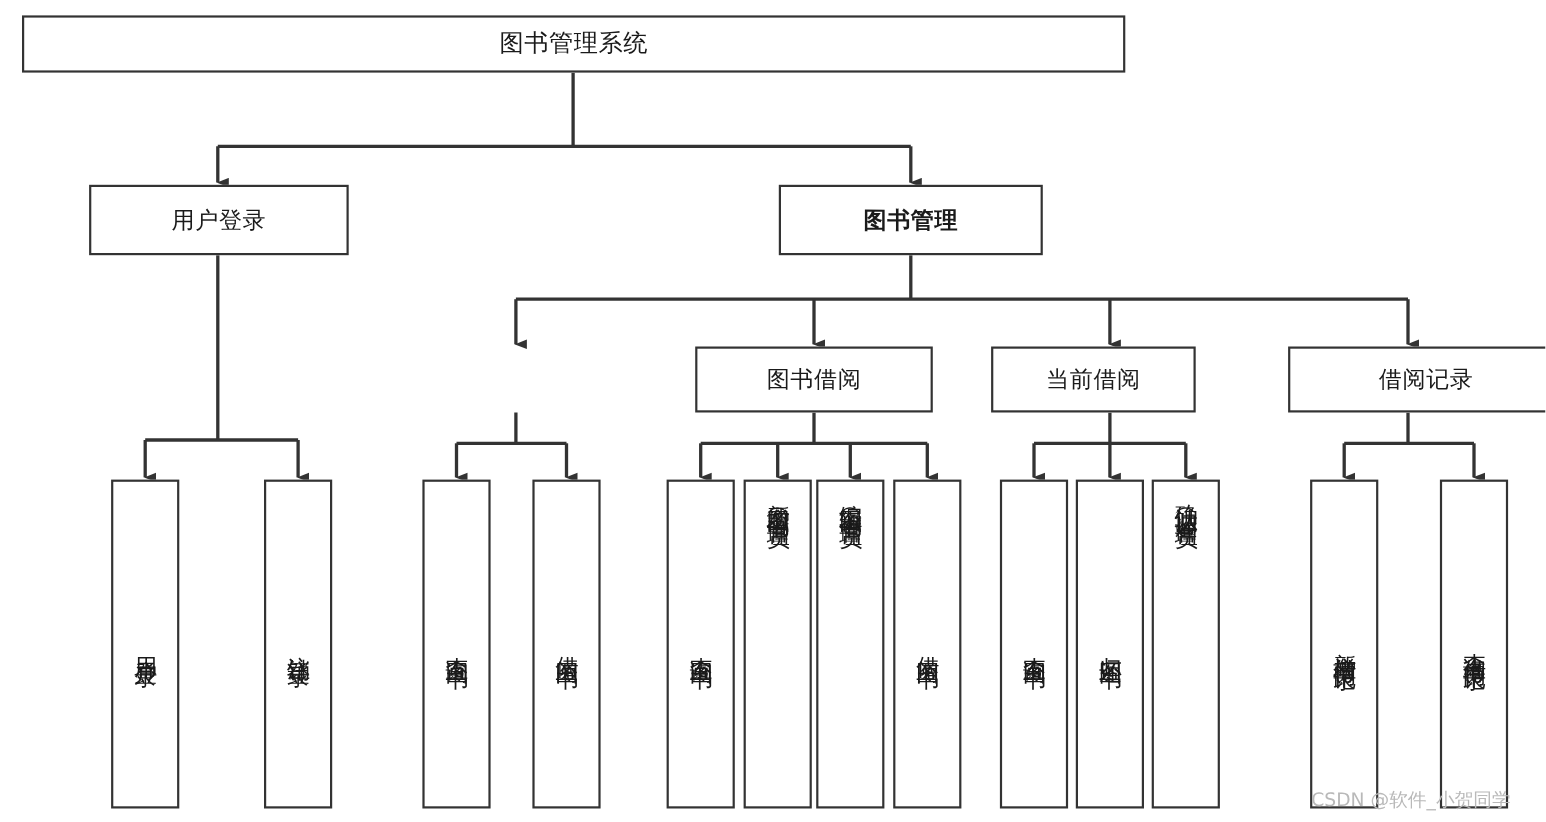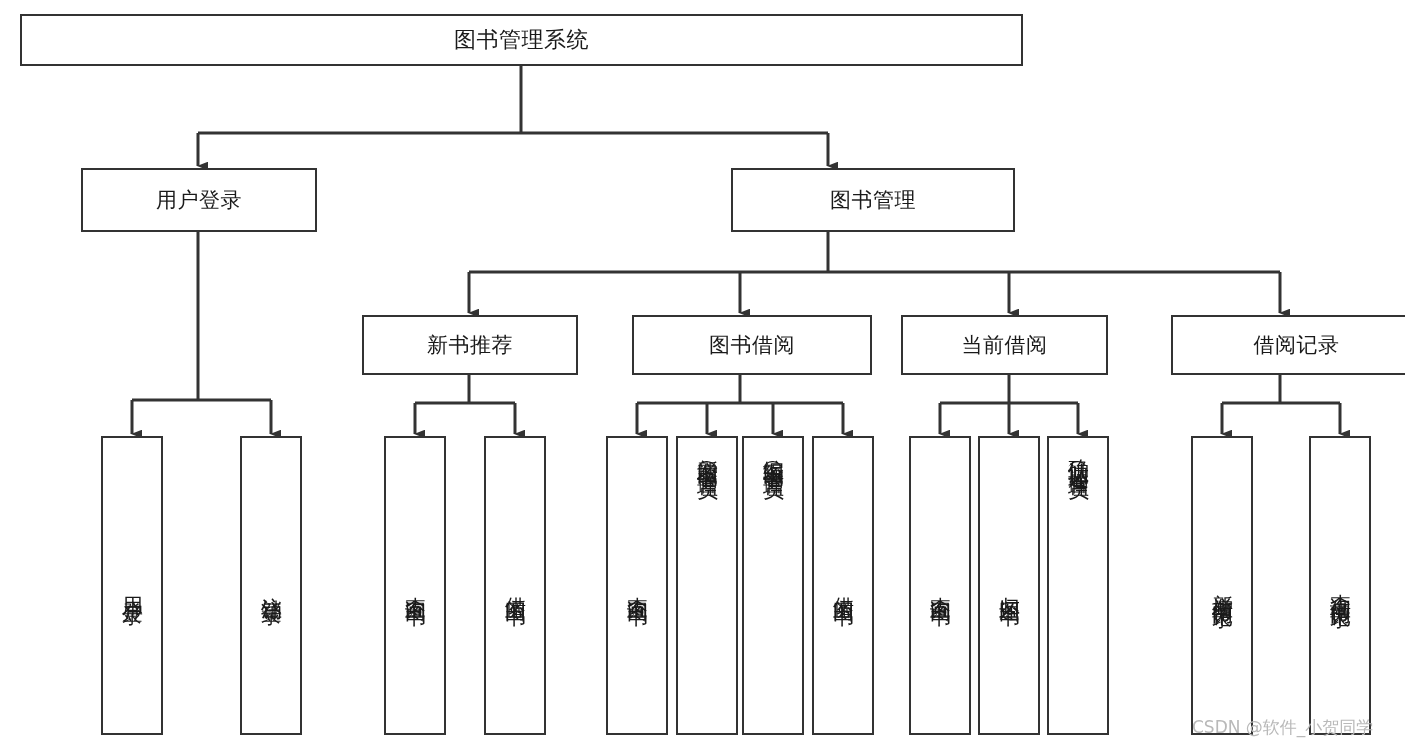--- a/index.html
+++ b/index.html
@@ -134,31 +134,28 @@
     </g>
   </svg>
 
   <div class="node root horizontal" style="left:20px; top:14px; width:1003px; height:52px;">
     <span class="node-label">图书管理系统</span>
   </div>
 
   <div class="node horizontal" style="left:81px; top:168px; width:236px; height:64px;">
     <span class="node-label">用户登录</span>
   </div>
-  <div class="node horizontal" style="left:731px; top:168px; width:284px; height:64px;">
+  <div class="node horizontal" style="left:708px; top:168px; width:240px; height:64px;font-weight:bold;">
     <span class="node-label">图书管理</span>
   </div>
 
-  <div class="node horizontal" style="left:362px; top:315px; width:216px; height:60px;">
-    <span class="node-label">新书推荐</span>
-  </div>
-  <div class="node horizontal" style="left:632px; top:315px; width:240px; height:60px;text-align:right;">
+  <div class="node horizontal" style="left:632px; top:315px; width:216px; height:60px;text-align:right;">
     <span class="node-label">图书借阅</span>
   </div>
-  <div class="node horizontal" style="left:901px; top:315px; width:207px; height:60px;">
+  <div class="node horizontal" style="left:901px; top:315px; width:186px; height:60px;">
     <span class="node-label">当前借阅</span>
   </div>
   <div class="node horizontal" style="left:1171px; top:315px; width:251px; height:60px;">
     <span class="node-label">借阅记录</span>
   </div>
 
   <div class="node vertical centered" style="left:101px; top:436px; width:62px; height:299px;">
     <span class="node-label">用户登录</span>
   </div>
   <div class="node vertical centered" style="left:240px; top:436px; width:62px; height:299px;">

